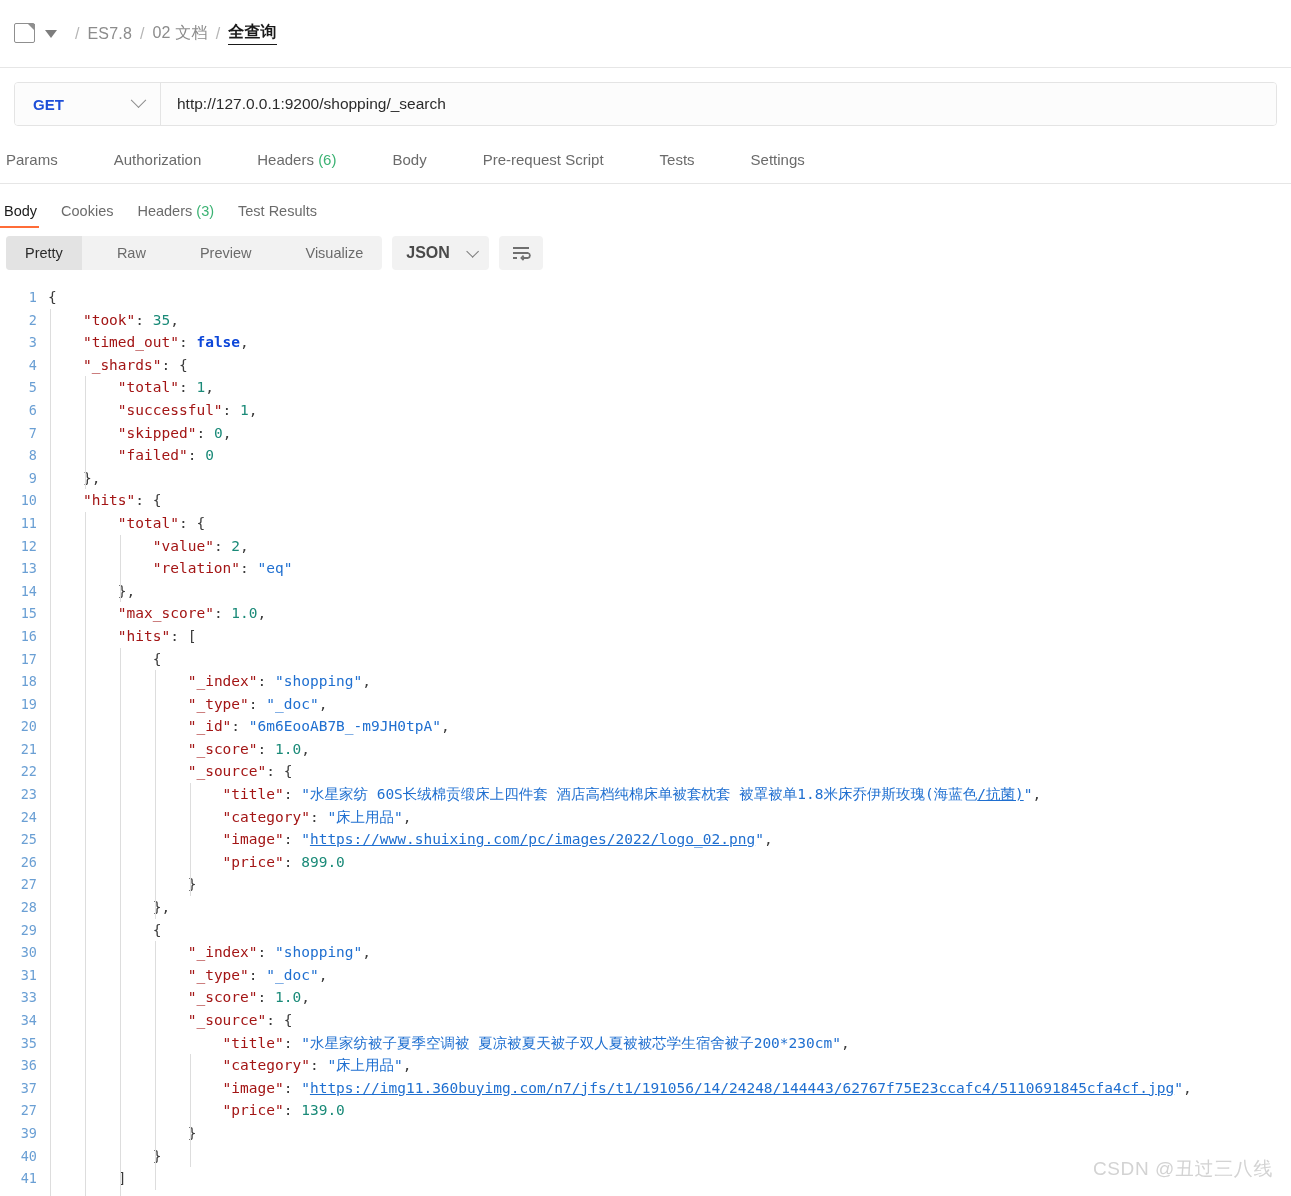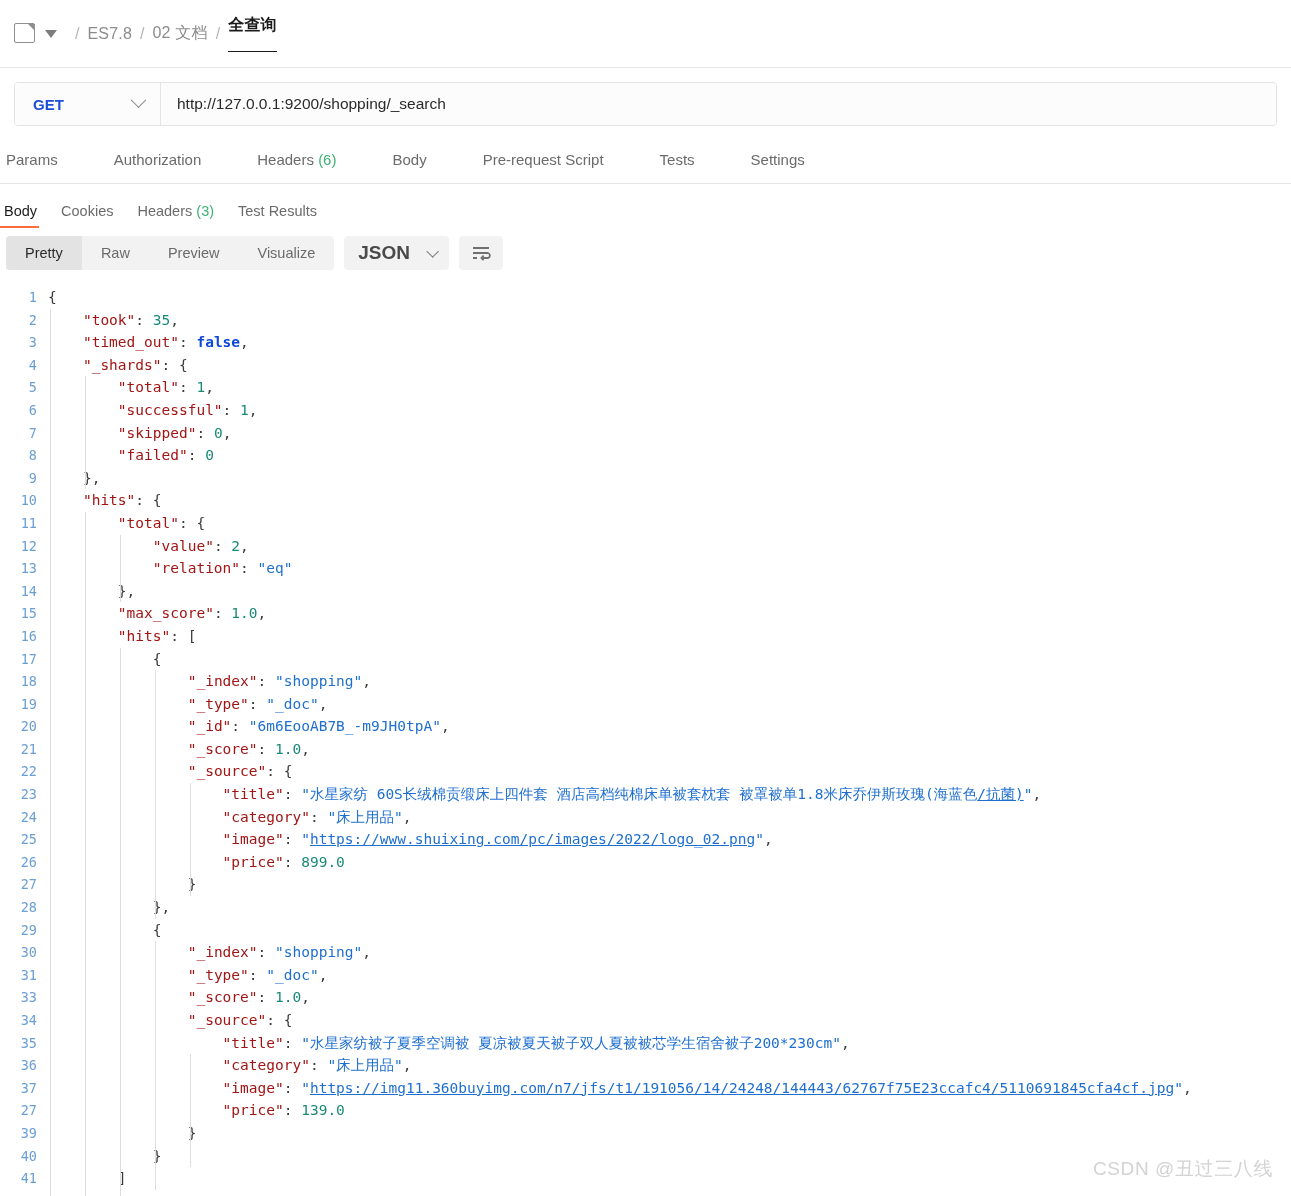--- a/index.html
+++ b/index.html
@@ -60,21 +60,21 @@
   }
   .crumb {
     color: #8c8c8c;
     font-size: 16px;
     letter-spacing: .2px;
   }
   .crumb.active {
     color: #1a1a1a;
     font-weight: bold;
     border-bottom: 1px solid #1a1a1a;
-    padding-bottom: 15px;
+    padding-bottom: 1px;
   }
 
   
   .url-row {
     padding: 14px 14px 0 14px;
     display: flex;
   }
   .url-wrap {
     display: flex;
     width: 100%;
@@ -164,40 +164,41 @@
     align-items: center;
     padding: 8px 0 10px 6px;
     gap: 10px;
   }
   .seg {
     display: flex;
     background: #f2f2f2;
     border-radius: 4px;
     overflow: hidden;
     height: 34px;
+    gap: 16px;
   }
   .seg .segbtn {
     padding: 0 19px;
     line-height: 34px;
     font-size: 14.5px;
     color: #6b6b6b;
   }
   .seg .segbtn.active {
     background: #e3e3e3;
     color: #2b2b2b;
   }
   .json-select {
     display: flex;
     align-items: center;
     gap: 16px;
     height: 34px;
     padding: 0 14px;
     background: #f2f2f2;
     border-radius: 4px;
-    font-size: 19px;
+    font-size: 16px;
     color: #4a4a4a;
     font-weight: bold;
   }
   .json-select .chev2 {
     width: 9px; height: 9px;
     border-right: 1.6px solid #7d7d7d;
     border-bottom: 1.6px solid #7d7d7d;
     transform: rotate(45deg) translateY(-3px);
   }
   .icon-btn {

